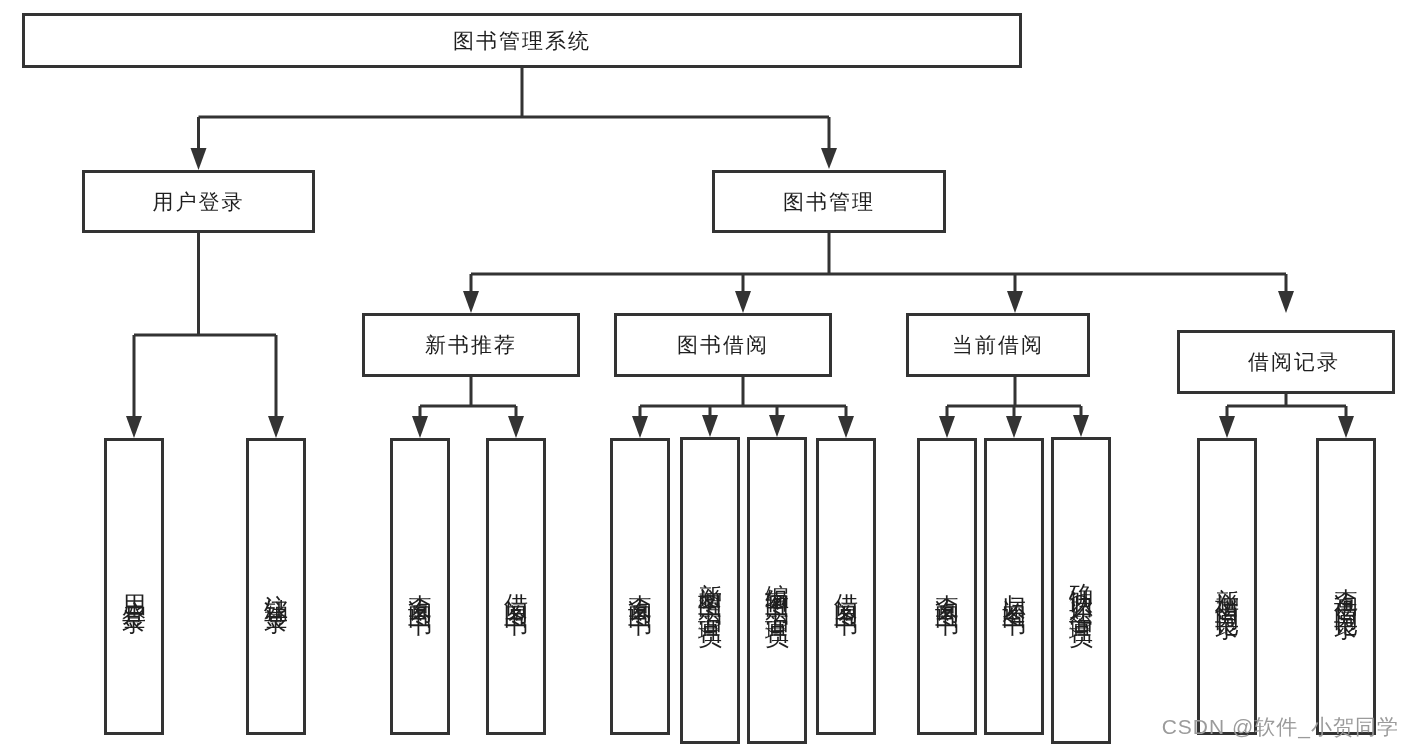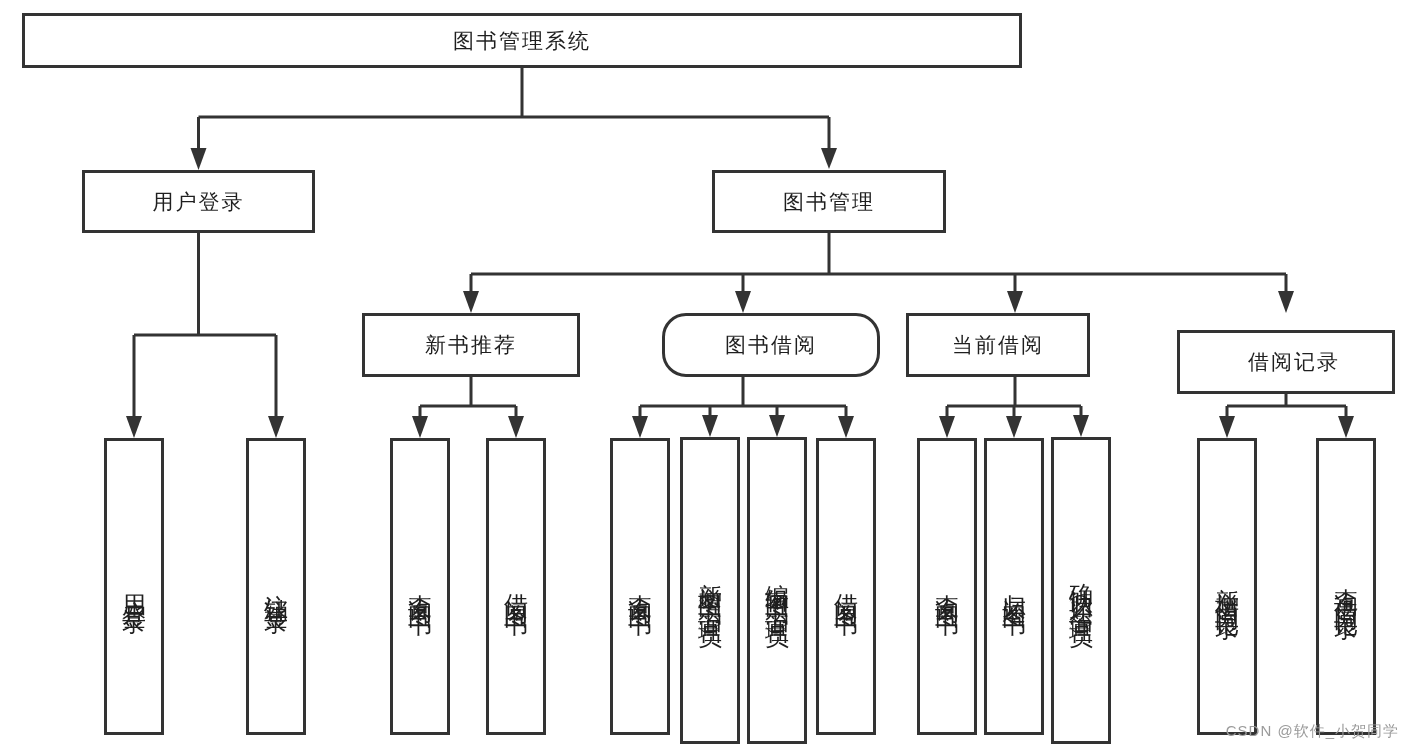--- a/index.html
+++ b/index.html
@@ -38,21 +38,21 @@
     text-orientation: mixed;
     font-size: 24px;
     letter-spacing: 6px;
     line-height: 1;
     color: #1f1f1f;
   }
   .watermark {
     position: absolute;
     right: 6px;
     bottom: 6px;
-    font-size: 15px;
+    font-size: 21px;
     color: #9b9b9b;
     letter-spacing: 1px;
     z-index: 5;
     white-space: nowrap;
   }
 </style>
 </head>
 <body>
 
 <div id="canvas">
@@ -103,21 +103,21 @@
       <polygon points="1338,416 1354,416 1346,438"></polygon>
     </g>
   </svg>
 
   <div class="node hnode" style="left:22px; top:13px; width:1000px; height:55px;">图书管理系统</div>
 
   <div class="node hnode" style="left:82px; top:170px; width:233px; height:63px;">用户登录</div>
   <div class="node hnode" style="left:362px; top:313px; width:218px; height:64px;">新书推荐</div>
 
   <div class="node hnode" style="left:712px; top:170px; width:234px; height:63px;">图书管理</div>
-  <div class="node hnode" style="left:662px; top:313px; width:218px; height:64px;border-radius:24px;">图书借阅</div>
+  <div class="node hnode" style="left:614px; top:313px; width:218px; height:64px;">图书借阅</div>
   <div class="node hnode" style="left:906px; top:313px; width:184px; height:64px;">当前借阅</div>
   <div class="node hnode" style="left:1177px; top:330px; width:218px; height:64px;padding-left:16px;">借阅记录</div>
 
   <div class="node vnode" style="left:104px; top:438px; height:297px;">
     <span class="vtext">用户登录</span>
   </div>
   <div class="node vnode" style="left:246px; top:438px; height:297px;">
     <span class="vtext">注销登录</span>
   </div>
 

